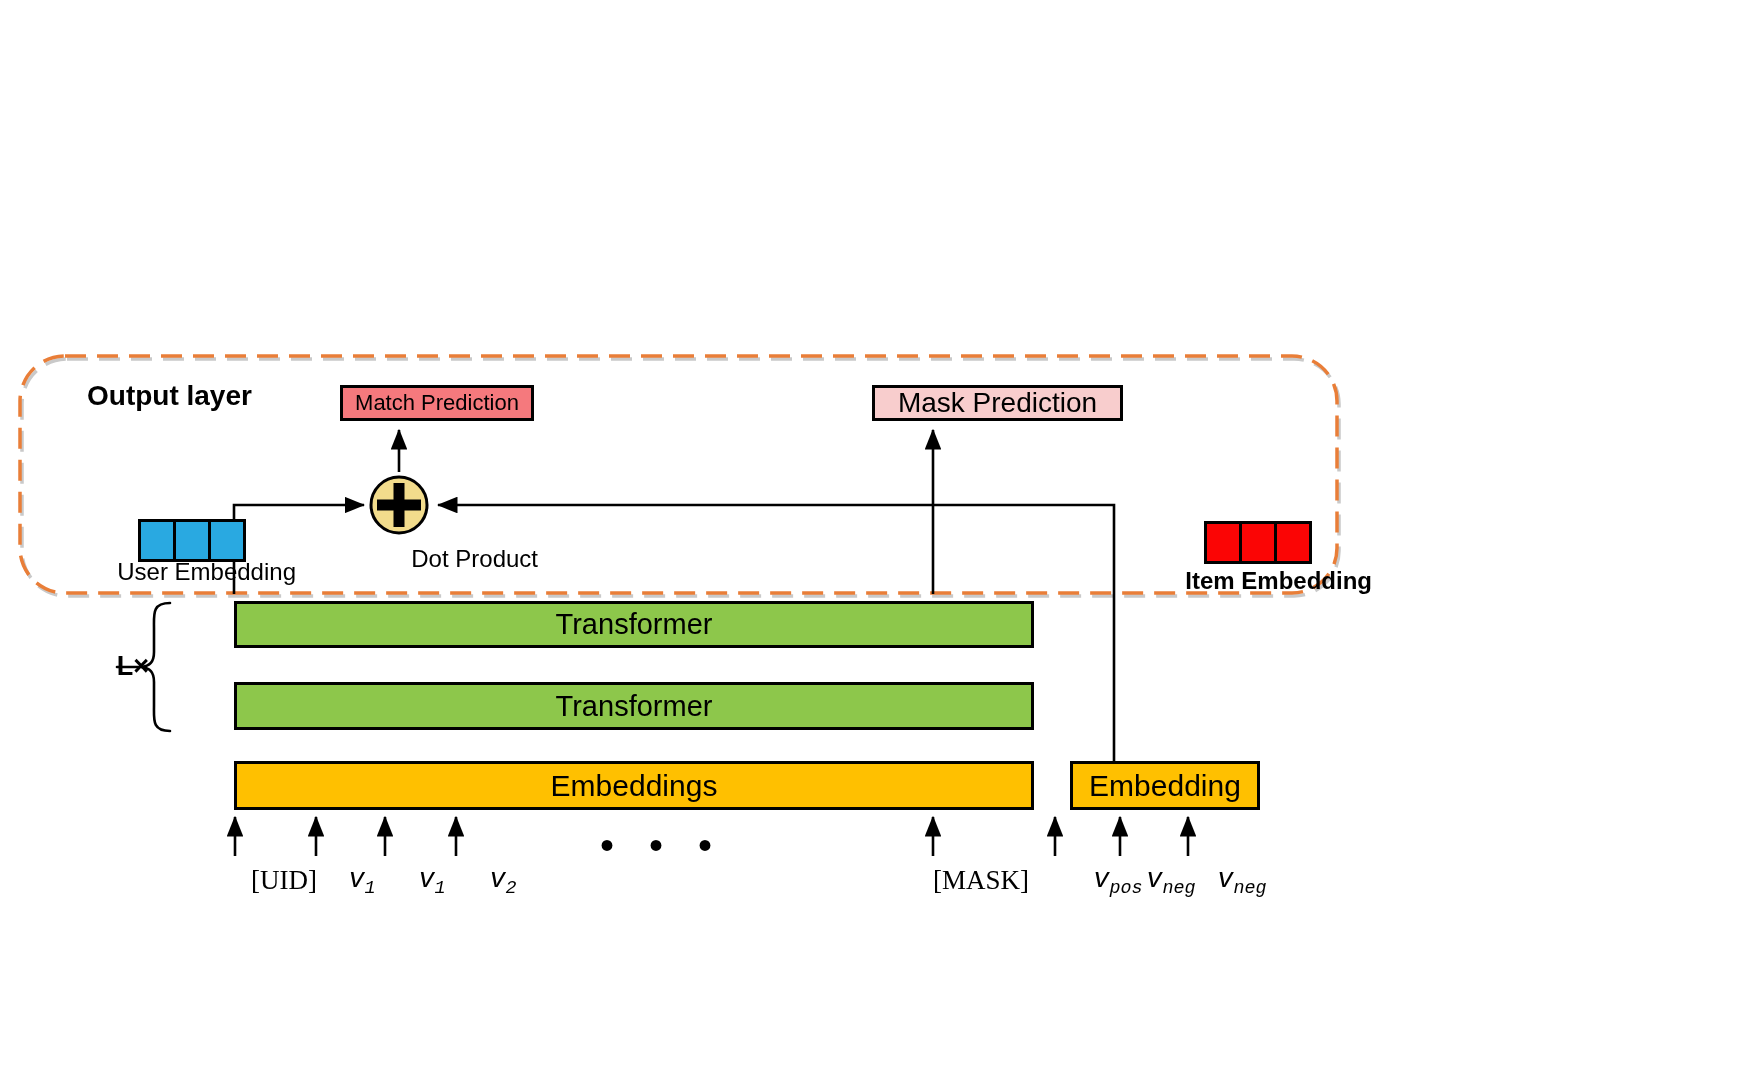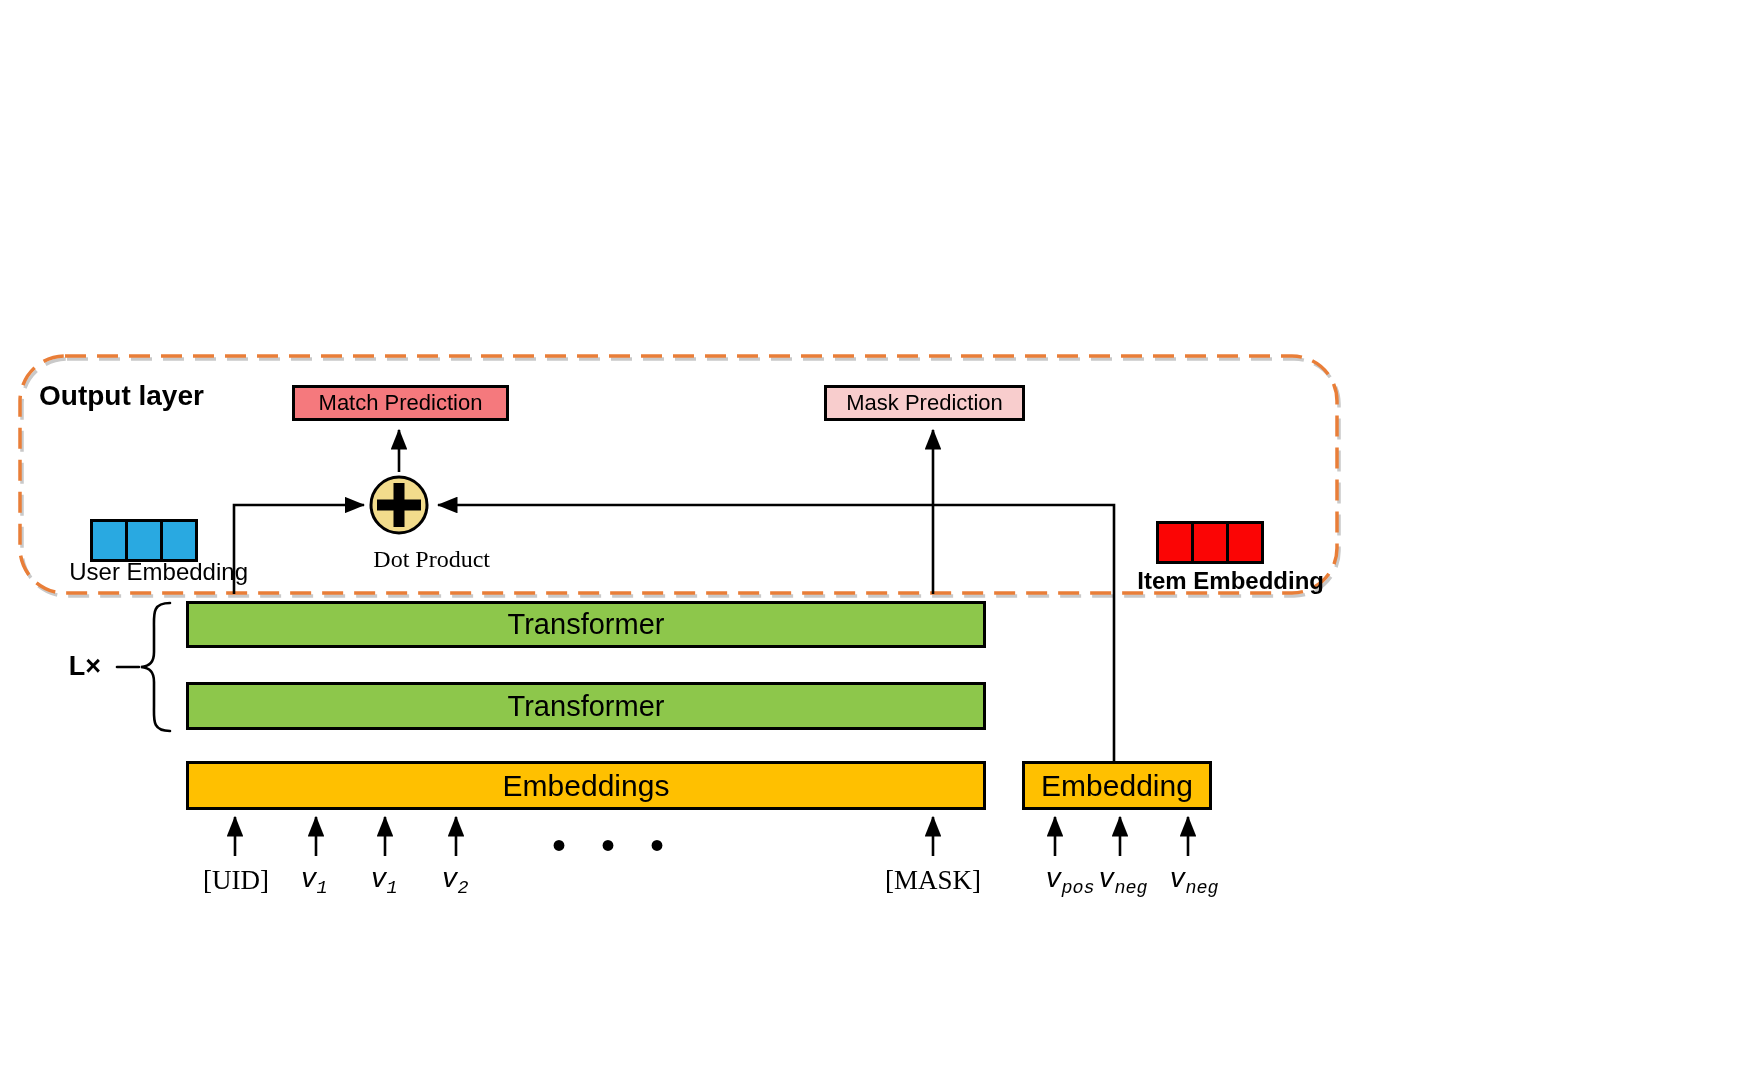--- a/index.html
+++ b/index.html
@@ -1,37 +1,37 @@
 <!DOCTYPE html>
 <html style="--dash-orange: #E97E38; --dash-shadow: #C9C9C9; --match: #F5797D; --mask: #F8CDCD; --dot: #F2DC8C; --blue: #29A9E1; --red: #FB0505; --green: #8DC74B; --gold: #FFC000; --line: #000000;"><head>
 <meta charset="utf-8">
 <style>
   html,body{margin:0;padding:0;background:#ffffff;}
   #canvas{
     position:relative;width:1755px;height:1080px;background:#ffffff;overflow:hidden;
     font-family:"Liberation Sans",sans-serif;color:#000;
   }
   #wires{position:absolute;left:0;top:0;width:1755px;height:1080px;}
-  .abs{position:absolute;box-sizing:border-box;}
+  .abs{position:absolute;box-sizing:border-box;margin-left:48px;}
   .labelbox{
     border:3px solid #000;display:flex;align-items:center;justify-content:center;
     text-align:center;line-height:1;
   }
-  .match{left:292px;top:385px;width:217px;height:36px;background:var(--match,#F5797D);font-size:22px;}
-  .mask{left:824px;top:385px;width:201px;height:36px;background:var(--mask,#F8CDCD);font-size:22px;}
+  .match{left:292px;top:385px;width:194px;height:36px;background:var(--match,#F5797D);font-size:22px;}
+  .mask{left:824px;top:385px;width:251px;height:36px;background:var(--mask,#F8CDCD);font-size:28px;}
   .transformer1{left:186px;top:601px;width:800px;height:47px;background:var(--green,#8DC74B);font-size:29px;}
   .transformer2{left:186px;top:682px;width:800px;height:48px;background:var(--green,#8DC74B);font-size:29px;}
   .embeddings{left:186px;top:761px;width:800px;height:49px;background:var(--gold,#FFC000);font-size:30px;}
   .embedding-side{left:1022px;top:761px;width:190px;height:49px;background:var(--gold,#FFC000);font-size:30px;}
   .outlayer{left:39px;top:380px;font-size:28px;font-weight:bold;}
   .lx{left:58px;top:651px;width:54px;text-align:center;font-size:27px;font-weight:bold;}
   .caption{font-size:24px;text-align:right;line-height:1.1;}
   .user-emb-label{left:28px;top:559px;width:220px;}
   .item-emb-label{left:1104px;top:568px;width:220px;font-weight:bold;}
-  .dot-product-label{left:310px;top:546px;width:180px;font-family:Liberation Serif, serif;}
+  .dot-product-label{left:310px;top:546px;width:180px;}
   .cells{display:flex;}
   .cells .cell{width:32px;height:37px;border:3px solid #000;}
   .cells .cell + .cell{margin-left:-3px;}
   .user-cells{left:90px;top:519px;}
   .user-cells .cell{background:var(--blue,#29A9E1);}
   .item-cells{left:1156px;top:521px;}
   .item-cells .cell{background:var(--red,#FB0505);}
   .token{top:864px;width:120px;text-align:center;font-family:Liberation Mono, monospace;font-size:27px;line-height:1.2;}
   .token .vbase{font-style:italic;}
   .token sub{font-size:0.68em;font-style:italic;line-height:0;}

